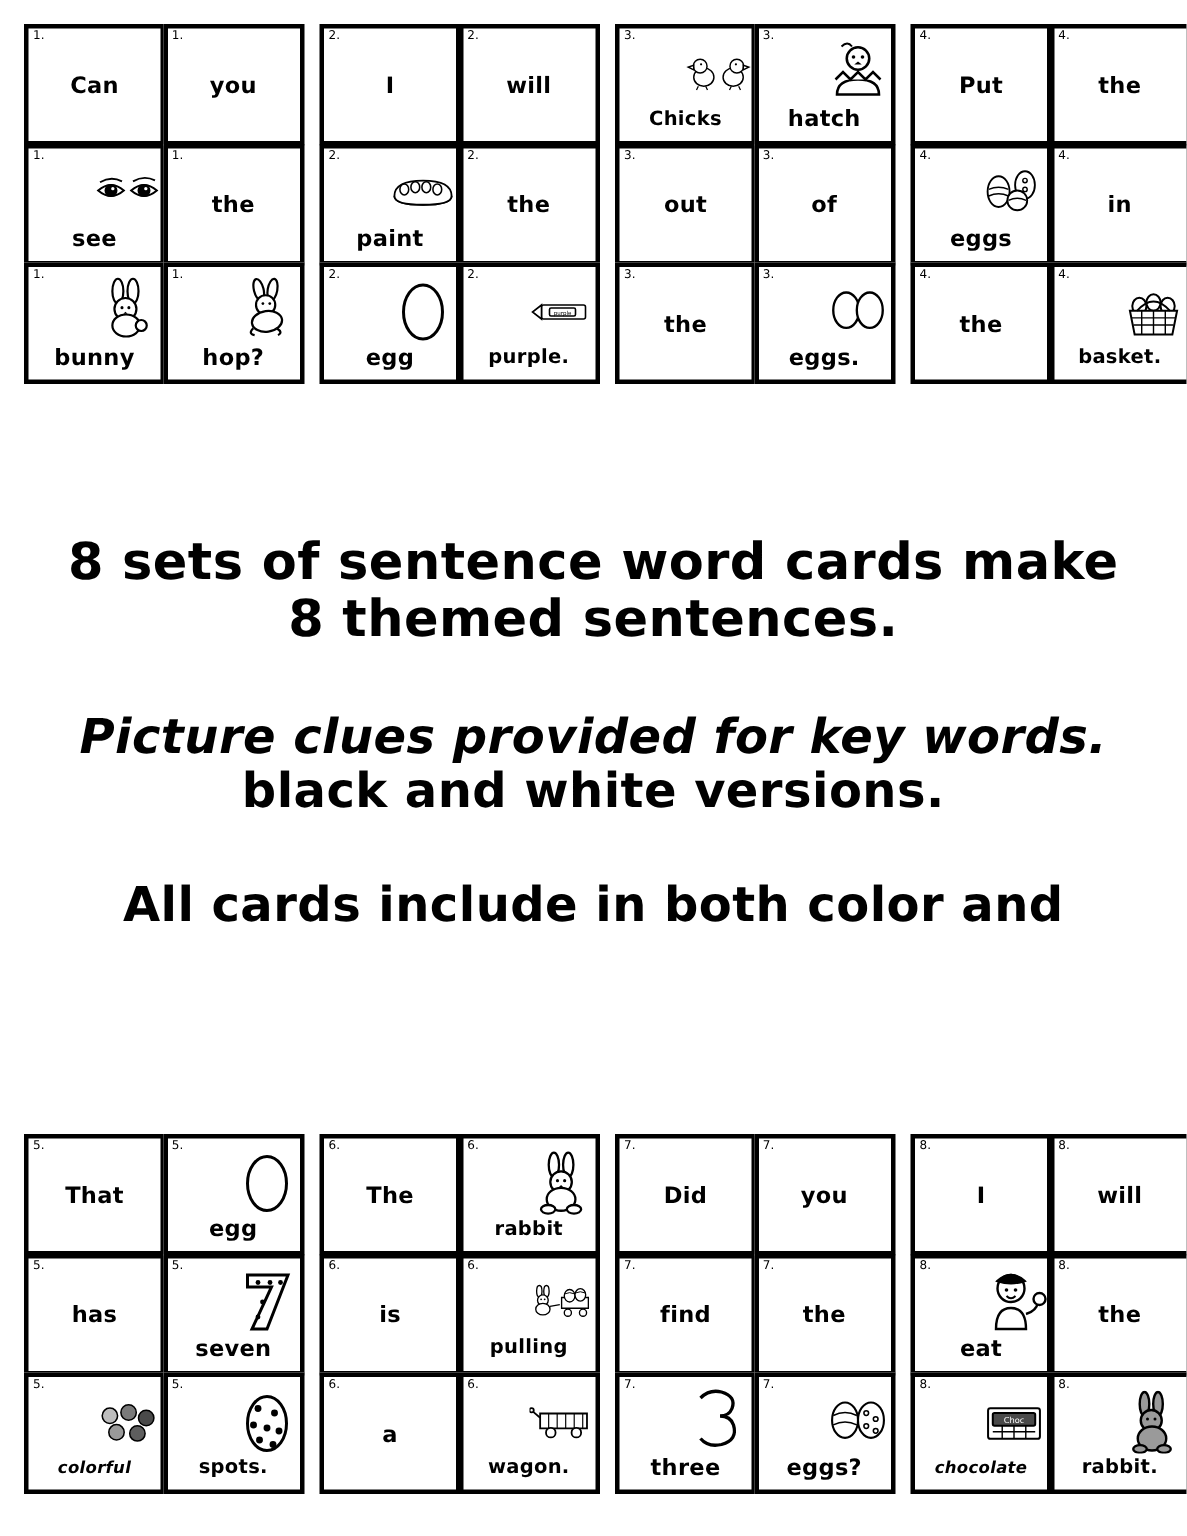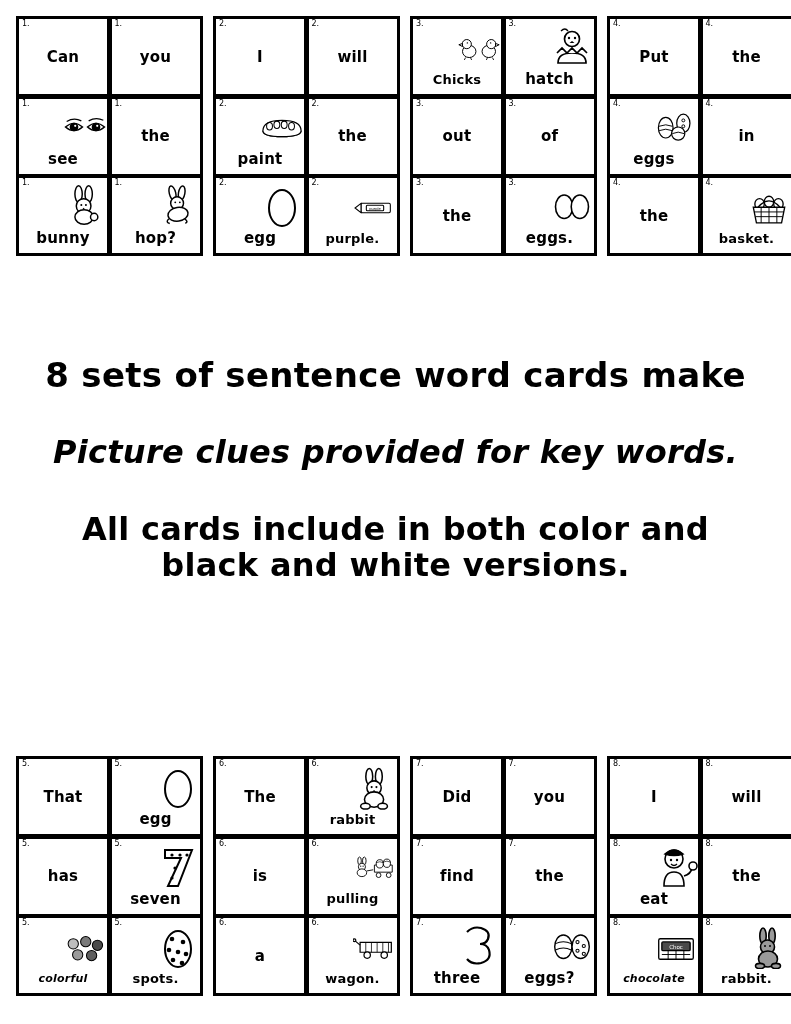--- a/index.html
+++ b/index.html
@@ -359,23 +359,24 @@
   </svg>
             </span>
             <span class="word small">basket.</span>
           </div>
         </div>
       </div>
     </div>
 
   <div class="text-block" style="top:356px;">
     <div class="headline h1">8 sets of sentence word cards make</div>
+    <div class="headline h1">8 themed sentences.</div>
     <div class="headline h2 gap-a">Picture clues provided for key words.</div>
+    <div class="headline h3">black and white versions.</div>
     <div class="headline h3 gap-b">All cards include in both color and</div>
-    <div class="headline h3">black and white versions.</div>
   </div>
 
   <div class="card-block" id="bottom-block" style="left:16px; top:756px;">
       <div class="set-group">
         <div class="set-col">
           <div class="card">
             <span class="num">5.</span>
             <span class="word">That</span>
           </div>
           <div class="card">

